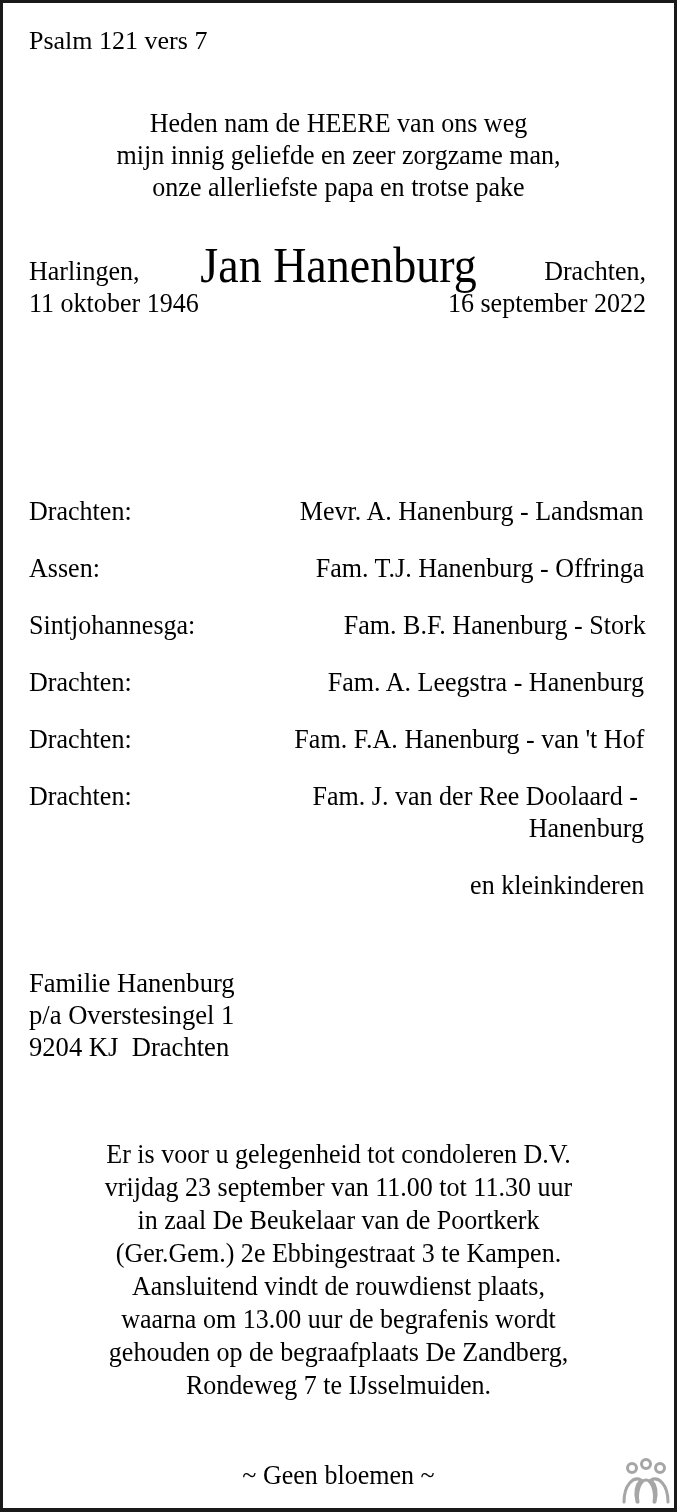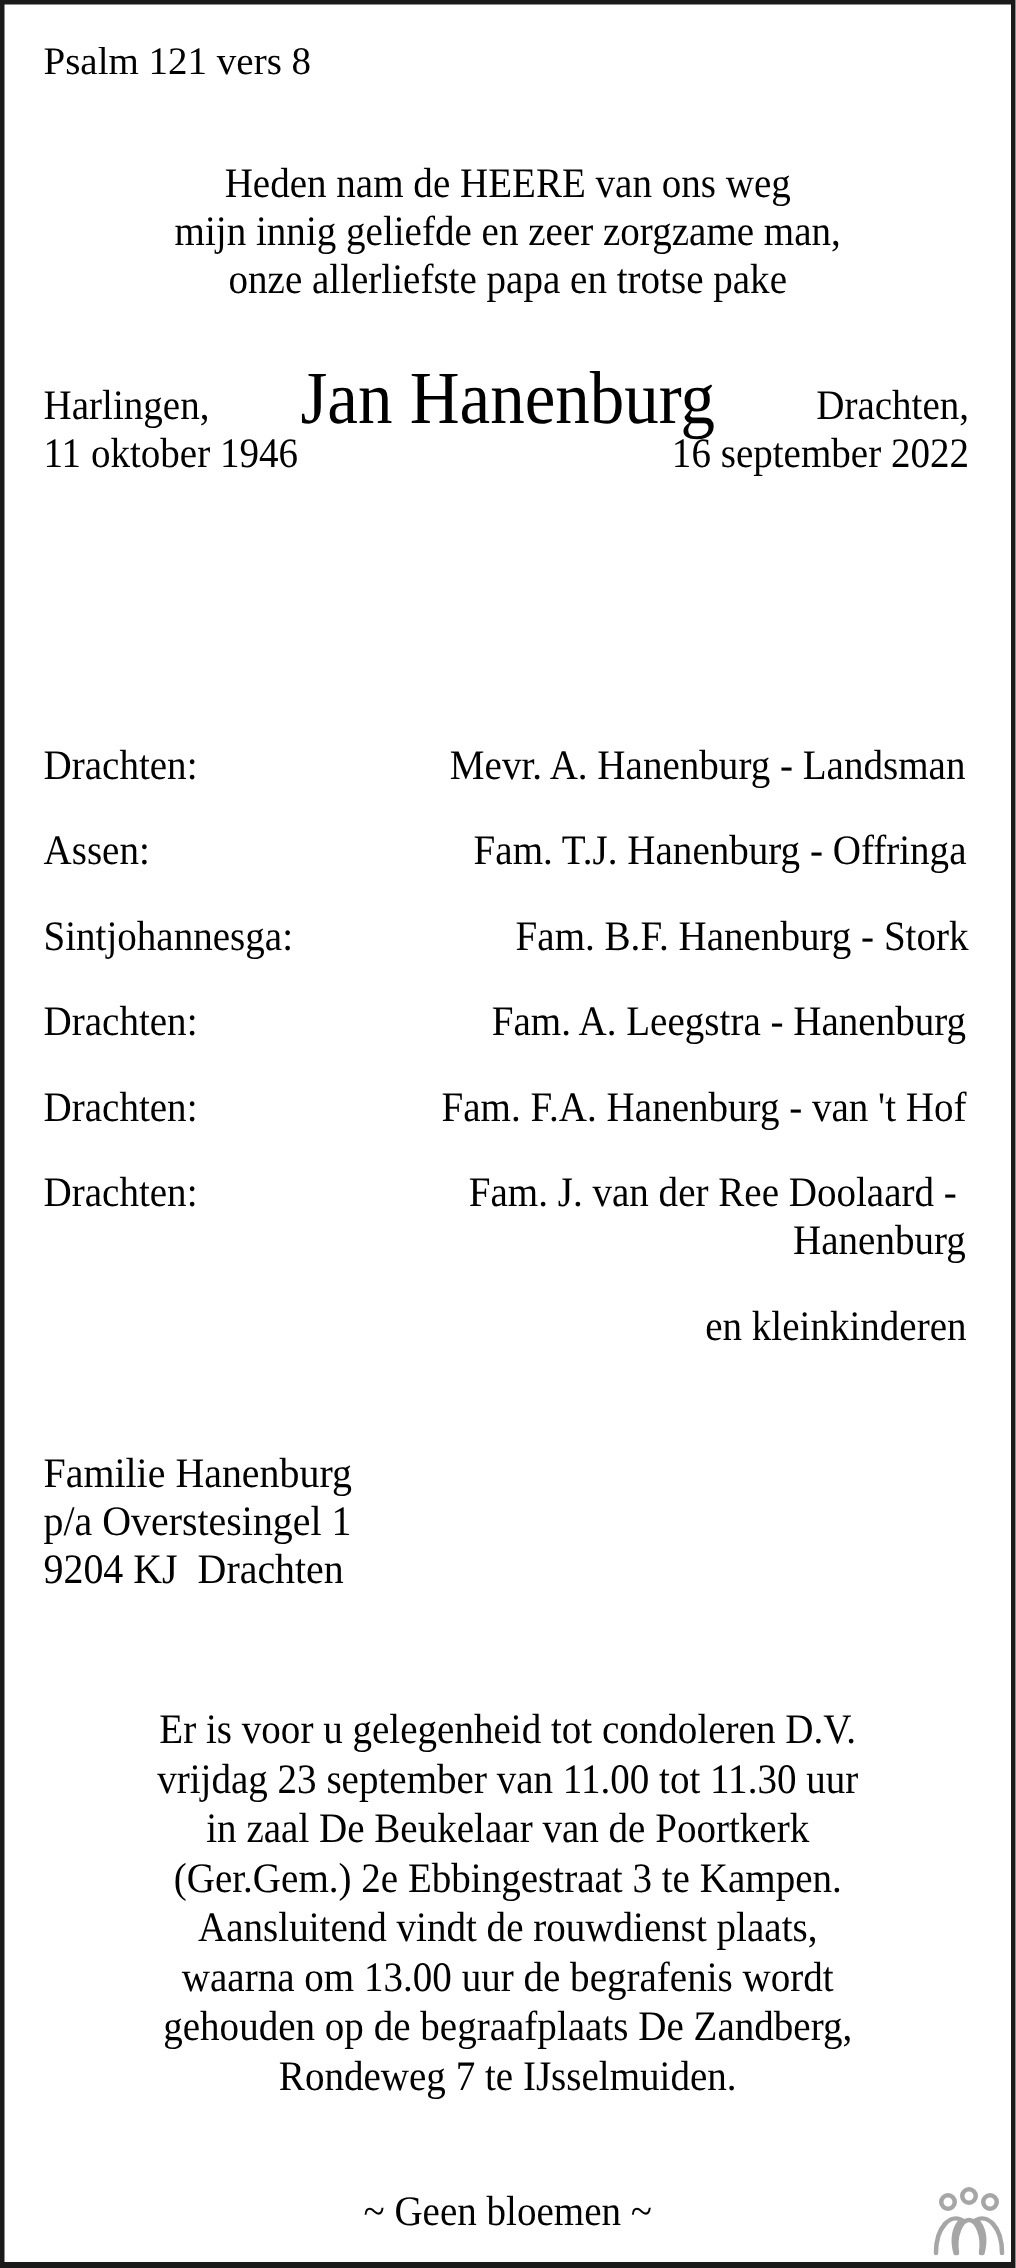--- a/index.html
+++ b/index.html
@@ -28,21 +28,21 @@
     .addr { left: 26px; top: 964px; font-size: 28px; line-height: 32px; transform: scaleX(0.95); transform-origin: left top; }
     .condol { left: 0; width: 671px; top: 1134px; text-align: center; font-size: 28px; line-height: 33px; transform: scaleX(0.93); transform-origin: center top; }
     .noflowers { left: 0; width: 671px; top: 1456px; text-align: center; font-size: 28px; line-height: 32px; transform: scaleX(0.93); transform-origin: center top; }
     .logo { left: 618px; top: 1455px; width: 50px; height: 46px; }
   </style>
 </head>
 <body>
 
 <div class="frame">
 
-  <div class="abs psalm">Psalm 121 vers 8</div>
+  <div class="abs psalm">Psalm 121 vers 7</div>
 
   <div class="abs intro">
     <div>Heden nam de HEERE van ons weg</div>
     <div>mijn innig geliefde en zeer zorgzame man,</div>
     <div>onze allerliefste papa en trotse pake</div>
   </div>
 
   <div class="abs name">Jan Hanenburg</div>
 
   <div class="abs place-left">

